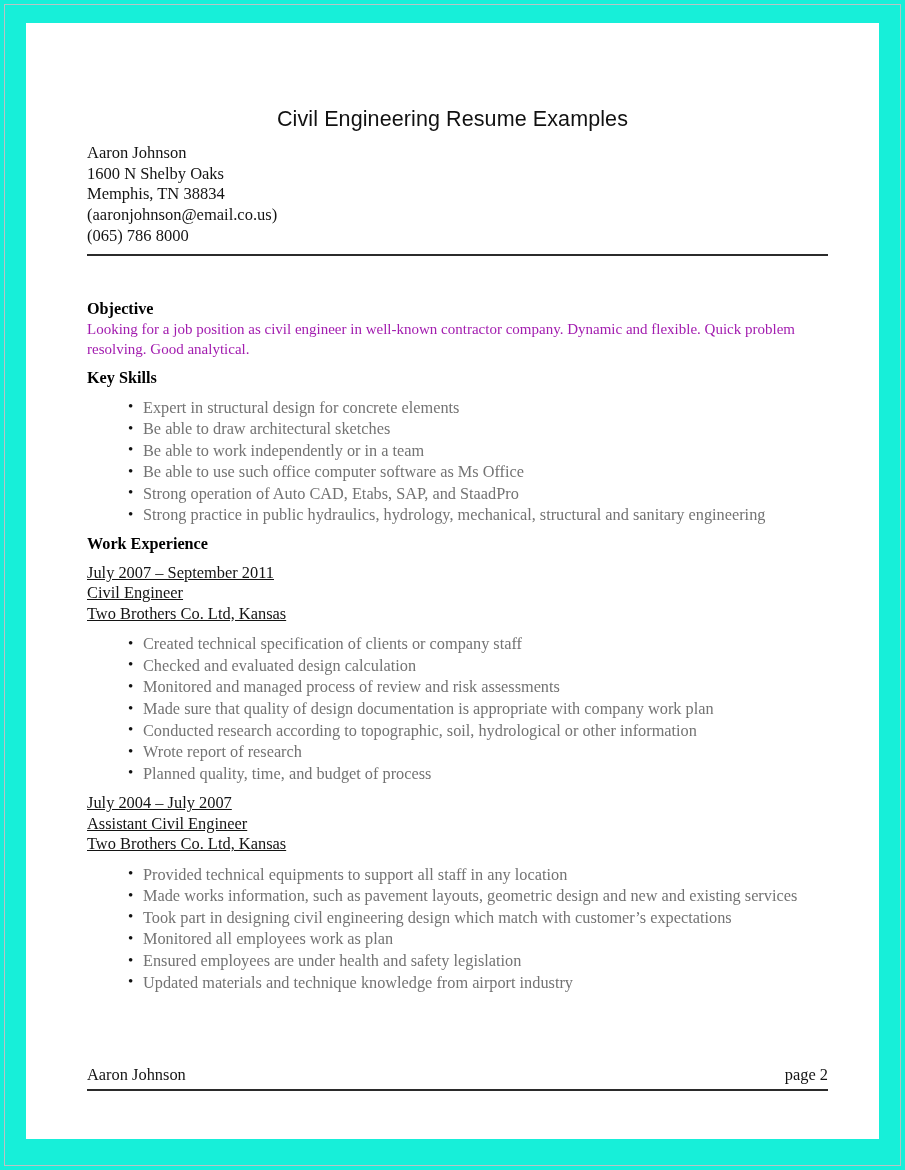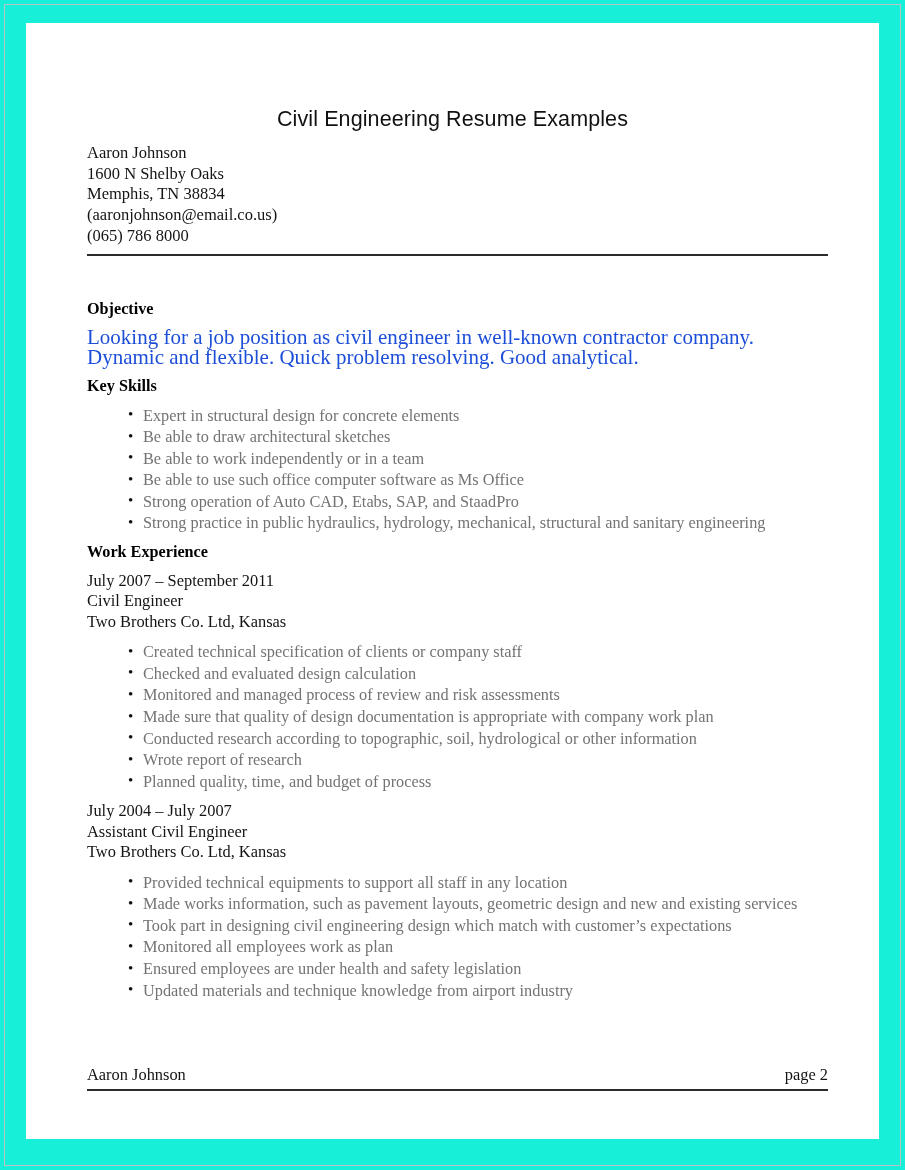--- a/index.html
+++ b/index.html
@@ -91,24 +91,23 @@
   .section-head {
     font-size: 16.2px;
     font-weight: bold;
     color: #000000;
     margin-top: 0;
   }
 
   .gap-objective { height: 44px; }
 
   .para {
-    font-size: 21px;
+    font-size: 15px;
     line-height: 20.5px;
-    margin-top: 8px;
-    color: #1d4ed8;
+    color: #a21caf;
     width: 732px;
   }
 
   .sec-gap { height: 9px; }
 
   ul.bullets {
     list-style: none;
     margin: 0;
     padding: 0;
   }
@@ -127,20 +126,21 @@
     top: -0.5px;
     font-size: 15px;
     line-height: 21.6px;
     color: #111;
   }
 
   .job-meta {
     font-size: 16.4px;
     line-height: 20.4px;
     color: #141414;
+    text-decoration: underline;
   }
 
   .footer {
     position: absolute;
     left: 61px;
     top: 1042px;
     width: 741px;
   }
   .footer-row {
     display: flex;

